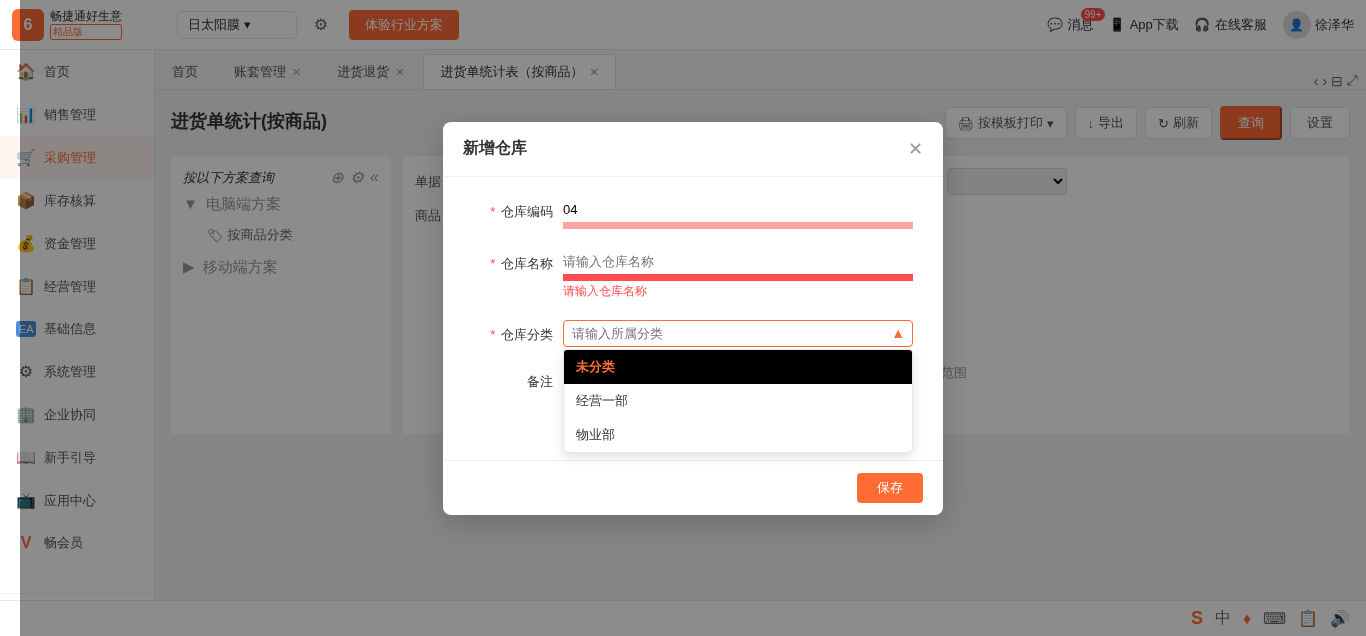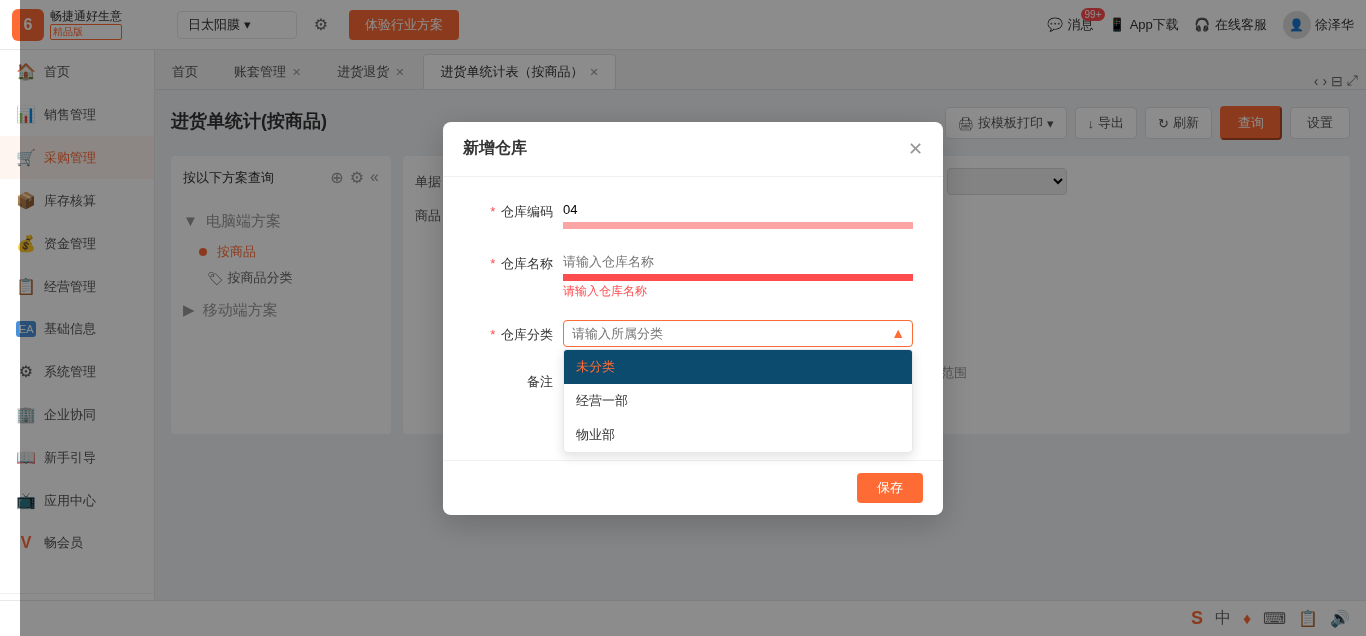--- a/index.html
+++ b/index.html
@@ -168,21 +168,21 @@
     }
     .dropdown-list {
       position: absolute; top: calc(100% + 2px); left: 0; right: 0;
       background: #fff; border: 1px solid #e8e8e8;
       border-radius: 4px; box-shadow: 0 4px 12px rgba(0,0,0,0.12);
       z-index: 1100; overflow: hidden;
     }
     .dropdown-item {
       padding: 8px 12px; cursor: pointer; font-size: 13px; color: #333;
     }
-    .dropdown-item.selected { background: #0c4a6e; color: #ff6b35; }
+    .dropdown-item.selected { background: #000000; color: #ff6b35; font-weight: bold; }
     .form-textarea {
       width: 100%; border: none; border-bottom: 1px solid #d9d9d9;
       padding: 5px 0; font-size: 13px; color: #333; outline: none;
       background: transparent; resize: none; height: 50px;
     }
     .dialog-footer {
       display: flex; align-items: center; justify-content: flex-end;
       padding: 12px 20px; border-top: 1px solid #f0f0f0; gap: 10px;
     }
     .btn-save {
@@ -346,35 +346,31 @@
             <span>刷新</span>
           </div>
           <button class="toolbar-btn-primary">查询</button>
           <button class="toolbar-btn-primary" style="background:#fff;color:#555;border:1px solid #e0e0e0;">设置</button>
         </div>
       </div>
 
       <div class="query-panel">
 
         <div class="query-sidebar">
-          <div style="display:flex;align-items:center;justify-content:space-between;margin-bottom:25px;">
+          <div style="display:flex;align-items:center;justify-content:space-between;margin-bottom:8px;font-style:italic;">
             <span style="font-size:13px;font-weight:500;color:#333;">按以下方案查询</span>
             <div style="display:flex;gap:6px;">
               <span style="cursor:pointer;color:#999;font-size:16px;">⊕</span>
               <span style="cursor:pointer;color:#999;font-size:16px;">⚙</span>
               <span style="cursor:pointer;color:#999;font-size:16px;">«</span>
             </div>
           </div>
           <div class="query-label">
             <span style="margin-right:4px;">▼</span>
             <span>电脑端方案</span>
-          </div>
-          <div class="scheme-item active" style="padding-left:16px;">
-            <span style="width:8px;height:8px;border-radius:50%;background:#ff6b35;display:inline-block;margin-right:4px;"></span>
-            <span>按商品</span>
           </div>
           <div class="scheme-sub-item">
             <span>🏷</span>
             <span>按商品分类</span>
           </div>
           <div class="query-label" style="margin-top:10px;">
             <span style="margin-right:4px;">▶</span>
             <span>移动端方案</span>
           </div>
         </div>

